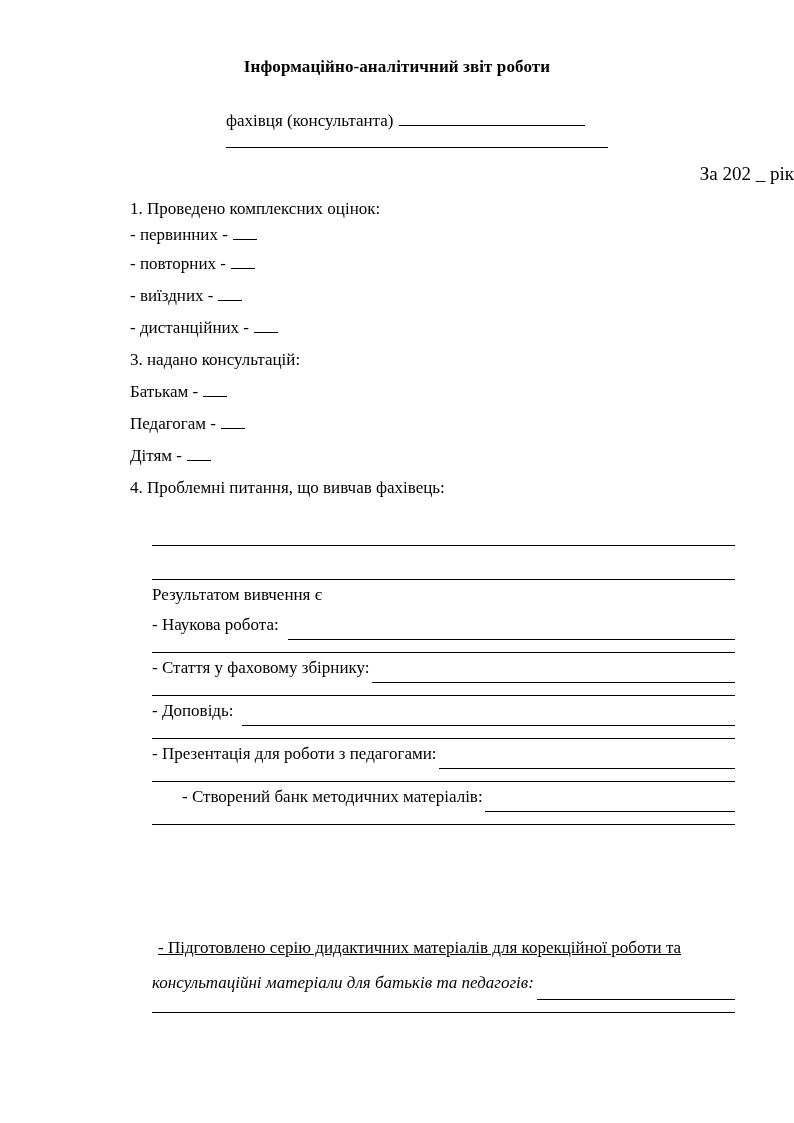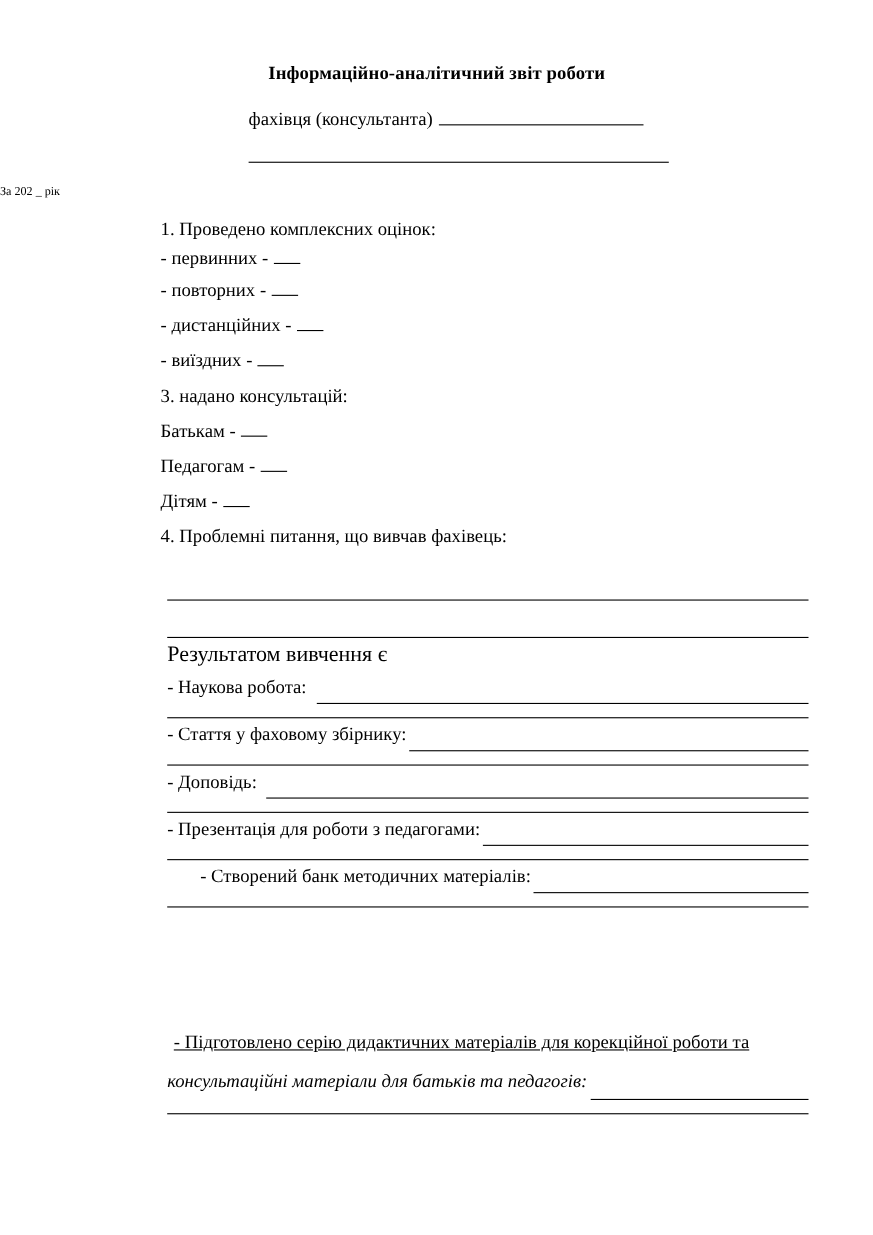--- a/index.html
+++ b/index.html
@@ -34,21 +34,21 @@
     text-align: center;
     font-size: 17px;
     font-weight: bold;
     letter-spacing: 0.1px;
     line-height: 22px;
   }
 
   .spec-line {
     position: absolute;
     left: 226px;
-    top: 96px;
+    top: 108px;
     width: 382px;
     height: 24px;
     font-size: 17px;
     line-height: 24px;
     white-space: nowrap;
   }
   .spec-line .lbl { display: inline-block; }
   .spec-line .fill {
     display: inline-block;
     width: 186px;
@@ -65,32 +65,31 @@
     width: 382px;
     border-bottom: 1.4px solid #000;
     height: 0;
   }
 
   .year-line {
     position: absolute;
     left: 0;
     right: 0;
     top: 162px;
-    text-align: left;
-    font-size: 11px;
+    text-align: right;
+    font-size: 19px;
     line-height: 24px;
   }
 
   
   .list-block {
     position: absolute;
     left: 130px;
     top: 196px;
     width: 620px;
-    margin-left: 16px;
   }
   .li {
     font-size: 17px;
     line-height: 32px;
     height: 32px;
     white-space: nowrap;
   }
   .li.tight { line-height: 26px; height: 26px; }
   .li .blank {
     display: inline-block;
@@ -112,21 +111,21 @@
   .rule {
     width: 583px;
     border-bottom: 1.4px solid #000;
     height: 0;
     margin: 0;
   }
   .rule-gap-a { height: 33px; }
   .rule-gap-b { height: 12px; }
 
   .heading-res {
-    font-size: 20px;
+    font-size: 17px;
     line-height: 30px;
     height: 30px;
     white-space: nowrap;
   }
 
   
   .field-row {
     font-size: 17px;
     line-height: 30px;
     height: 30px;
@@ -196,25 +195,25 @@
 
     <div class="li tight">
       <span>- первинних -</span><span class="blank"></span>
     </div>
 
     <div class="li">
       <span>- повторних -</span><span class="blank"></span>
     </div>
 
     <div class="li">
+      <span>- виїздних -</span><span class="blank"></span>
+    </div>
+
+    <div class="li">
       <span>- дистанційних -</span><span class="blank"></span>
-    </div>
-
-    <div class="li">
-      <span>- виїздних -</span><span class="blank"></span>
     </div>
 
 
     <div class="li">3.  надано консультацій:</div>
 
     <div class="li">
       <span>Батькам -</span><span class="blank"></span>
     </div>
 
     <div class="li">

